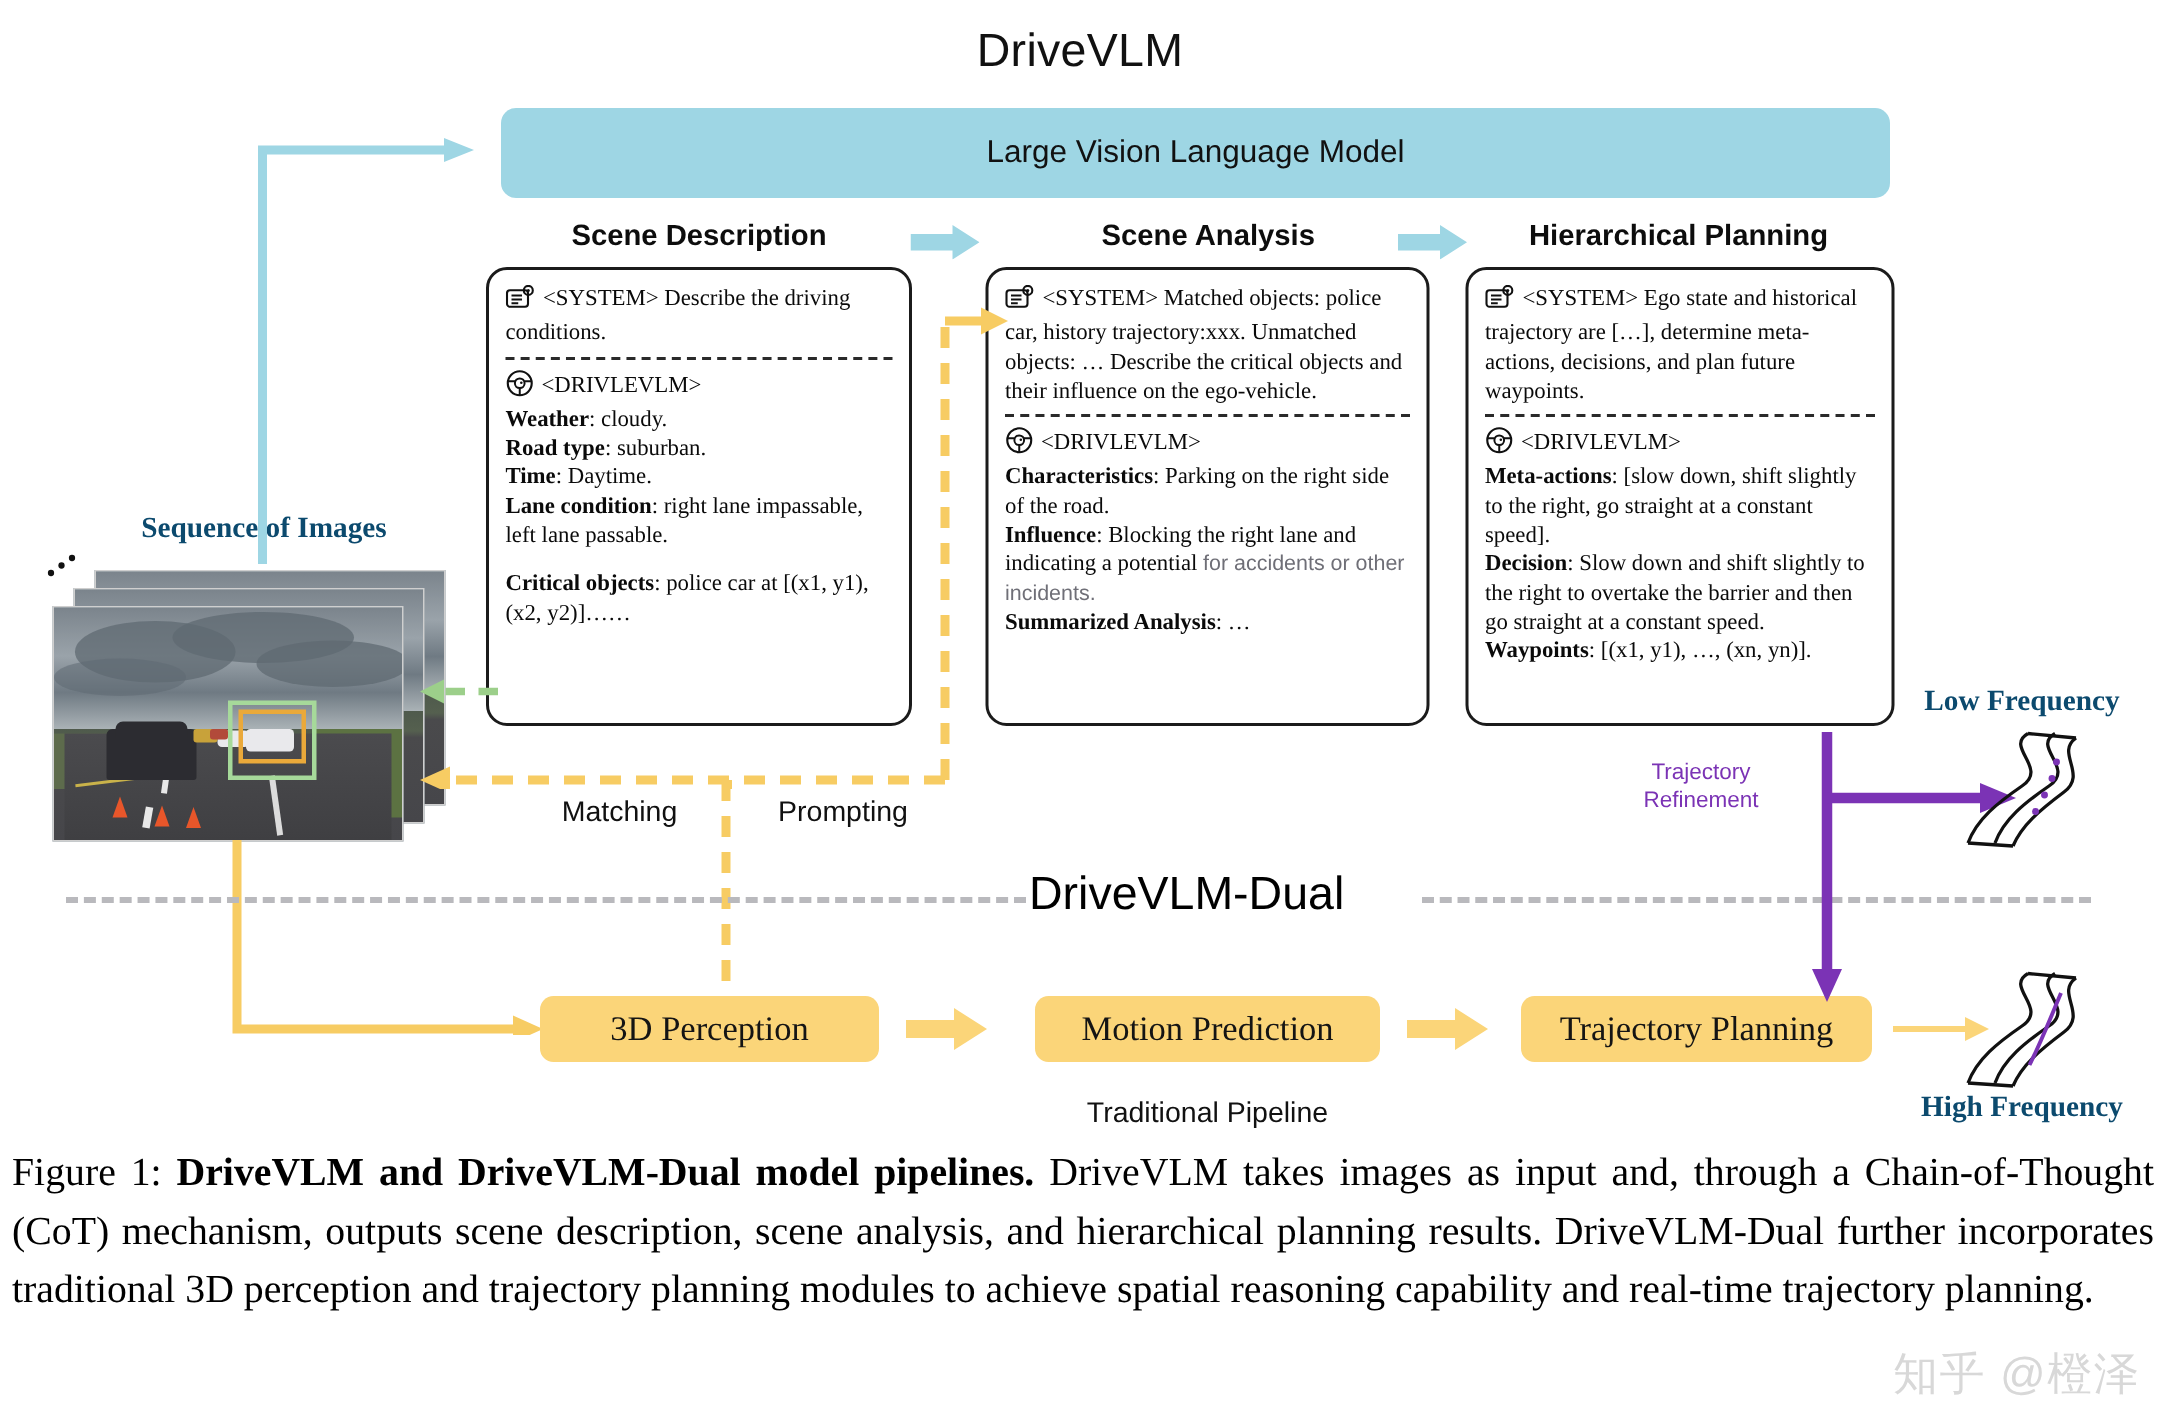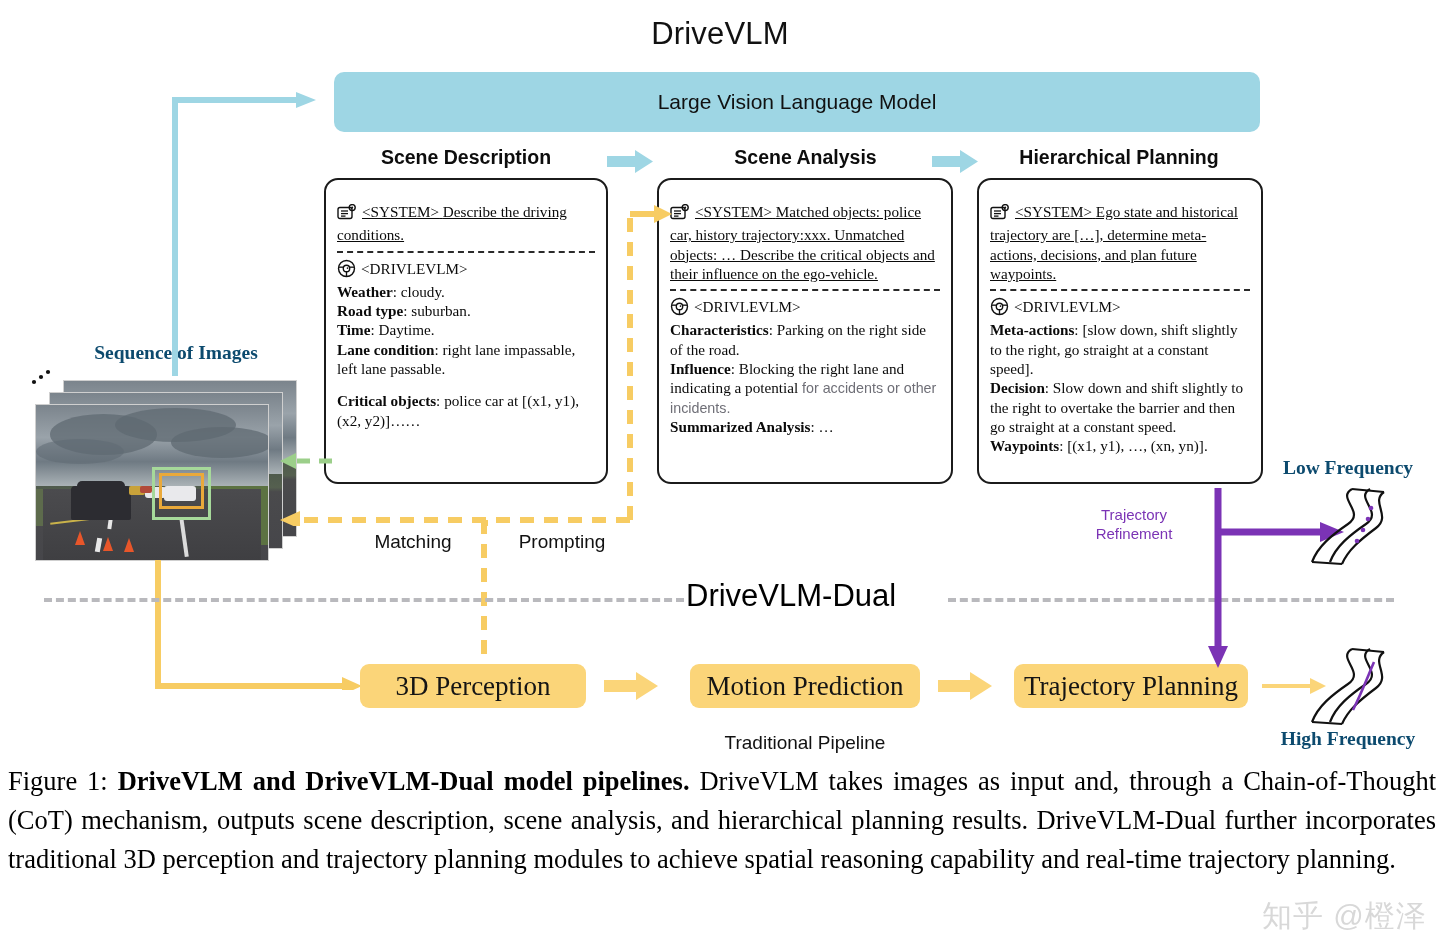--- a/index.html
+++ b/index.html
@@ -29,39 +29,39 @@
     display:flex;align-items:center;justify-content:center;
     font-family:"Liberation Sans", sans-serif;font-size:21px;color:#111;
   }
 
   
   .card{
     background:#fff;border:2px solid #1b1b1b;border-radius:14px;
     box-sizing:border-box;padding:9px 11px 8px 11px;
     font-size:15.2px;line-height:1.27;color:#0a0a0a;
   }
-  .card .sys{margin:13px 0 2px 0;text-decoration:underline;}
+  .card .sys{margin:0 0 2px 0;}
   .divider{
     border-top:2px dashed #2a2a2a;margin:6px 0 6px 0;height:0;
   }
   .card p{margin:0;}
   .b{font-weight:bold;}
   .gray{color:#6f6f77;font-family:"Liberation Sans", sans-serif;font-size:14.3px;}
   .spacer{height:13px;}
 
   .ico{display:inline-block;vertical-align:-4px;margin-right:5px;}
 
   
   .bluearrow{width:46px;height:23px;}
 
   
   .pbox{
     background:#fbd579;border-radius:9px;
     display:flex;align-items:center;justify-content:center;
-    font-size:27px;color:#141414;height:44px;
+    font-size:23px;color:#141414;height:44px;
     font-family:"Liberation Serif", serif;
   }
 
   
   .lbl{font-family:"Liberation Sans", sans-serif;font-size:19px;color:#111;}
   .lbl-serif{font-family:"Liberation Serif", serif;font-size:19.5px;color:#0c4a6e;font-weight:bold;}
 
   #dualLabel{
     font-family:"Liberation Sans", sans-serif;
     font-size:31px;color:#000000;white-space:nowrap;

